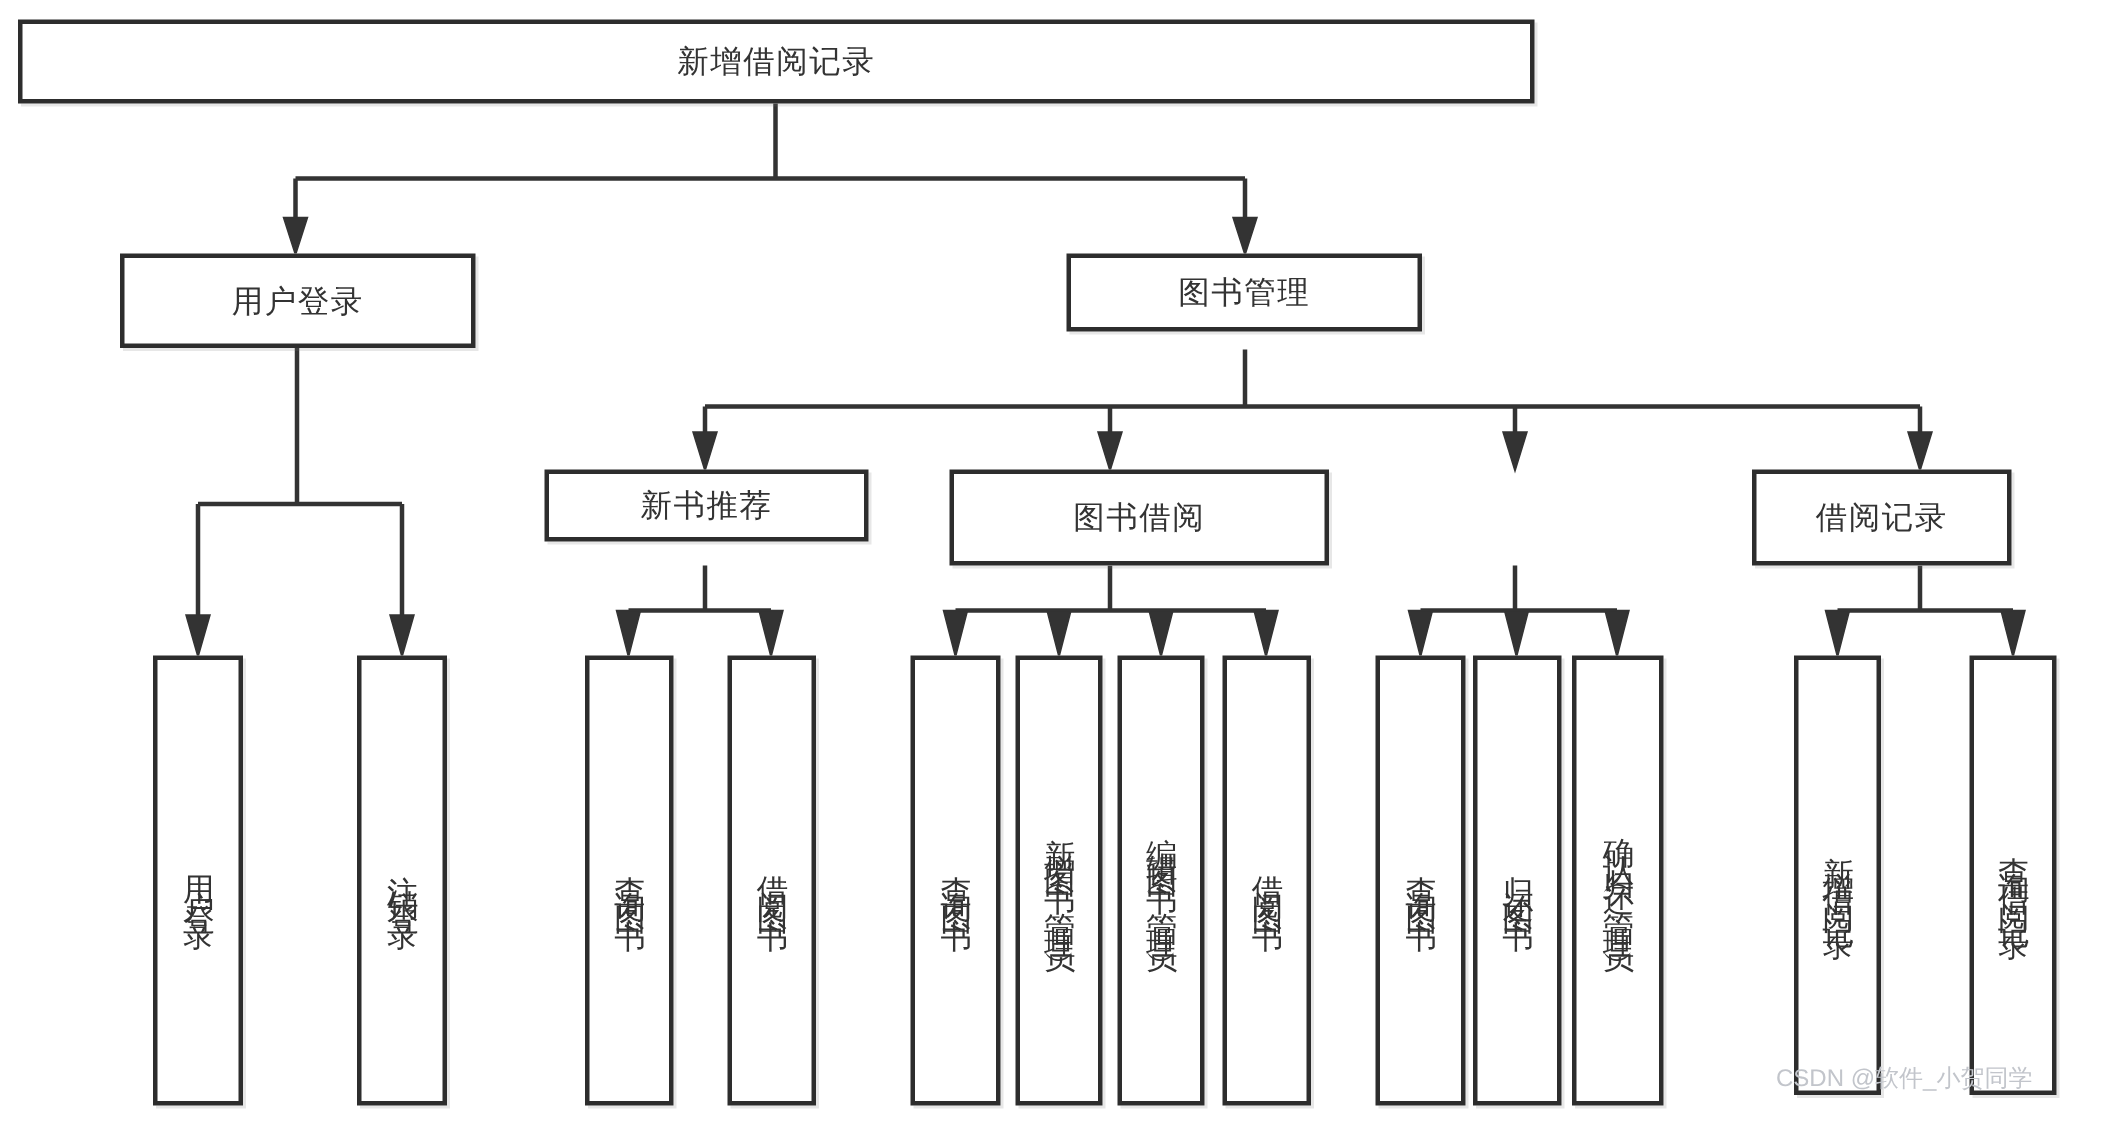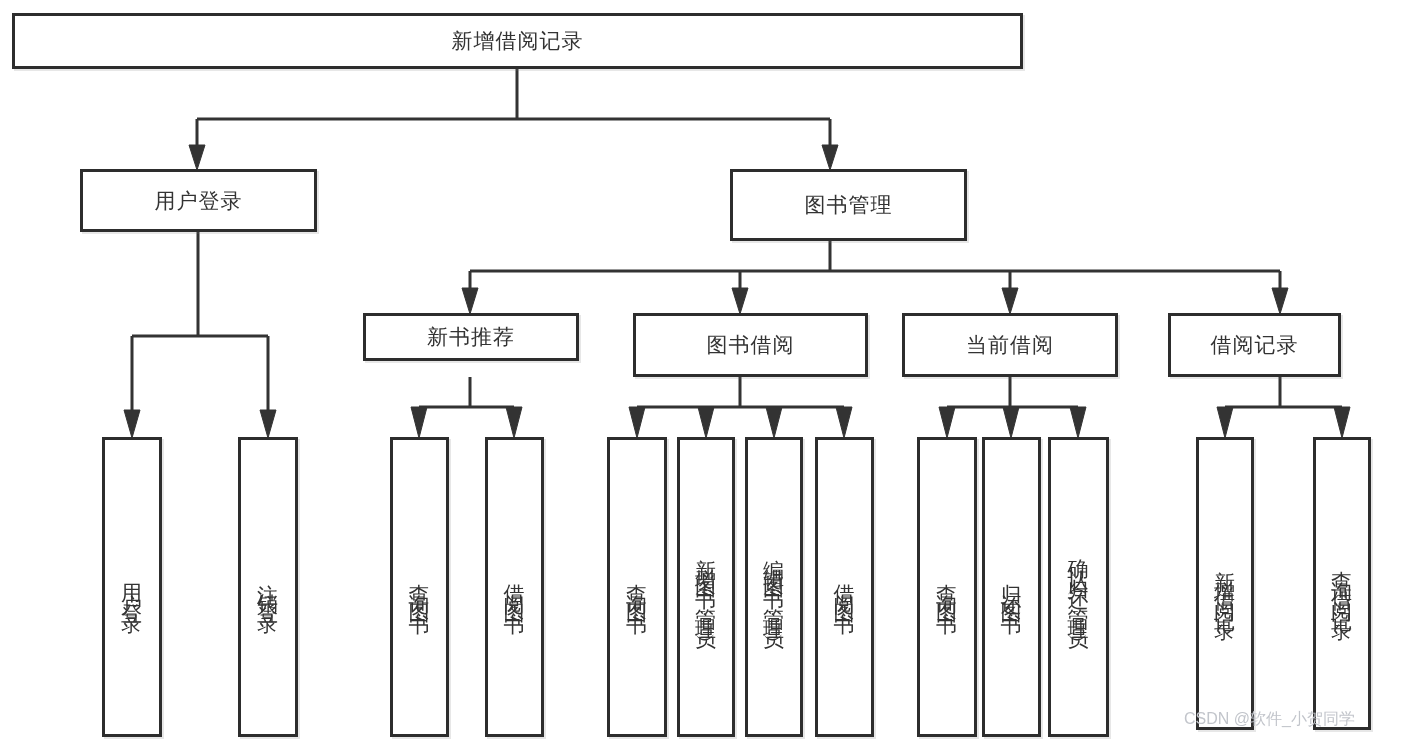--- a/index.html
+++ b/index.html
@@ -95,32 +95,29 @@
     </g>
   </svg>
 
   <div class="box hbox" style="left:12px;top:13px;width:1011px;height:56px">
     <span>新增借阅记录</span>
   </div>
 
   <div class="box hbox" style="left:80px;top:169px;width:237px;height:63px">
     <span>用户登录</span>
   </div>
-  <div class="box hbox" style="left:730px;top:169px;width:237px;height:72px">
+  <div class="box hbox" style="left:711px;top:169px;width:237px;height:52px">
     <span>图书管理</span>
   </div>
 
   <div class="box hbox" style="left:363px;top:313px;width:216px;height:48px">
     <span>新书推荐</span>
   </div>
-  <div class="box hbox" style="left:633px;top:313px;width:235px;height:64px">
+  <div class="box hbox" style="left:633px;top:313px;width:253px;height:64px">
     <span>图书借阅</span>
-  </div>
-  <div class="box hbox" style="left:902px;top:313px;width:216px;height:64px">
-    <span>当前借阅</span>
   </div>
   <div class="box hbox" style="left:1168px;top:313px;width:173px;height:64px">
     <span>借阅记录</span>
   </div>
 
   <div class="box vbox" style="left:102px;top:437px;width:60px;height:300px">
     <span>用户登录</span>
   </div>
   <div class="box vbox" style="left:238px;top:437px;width:60px;height:300px">
     <span>注销登录</span>

